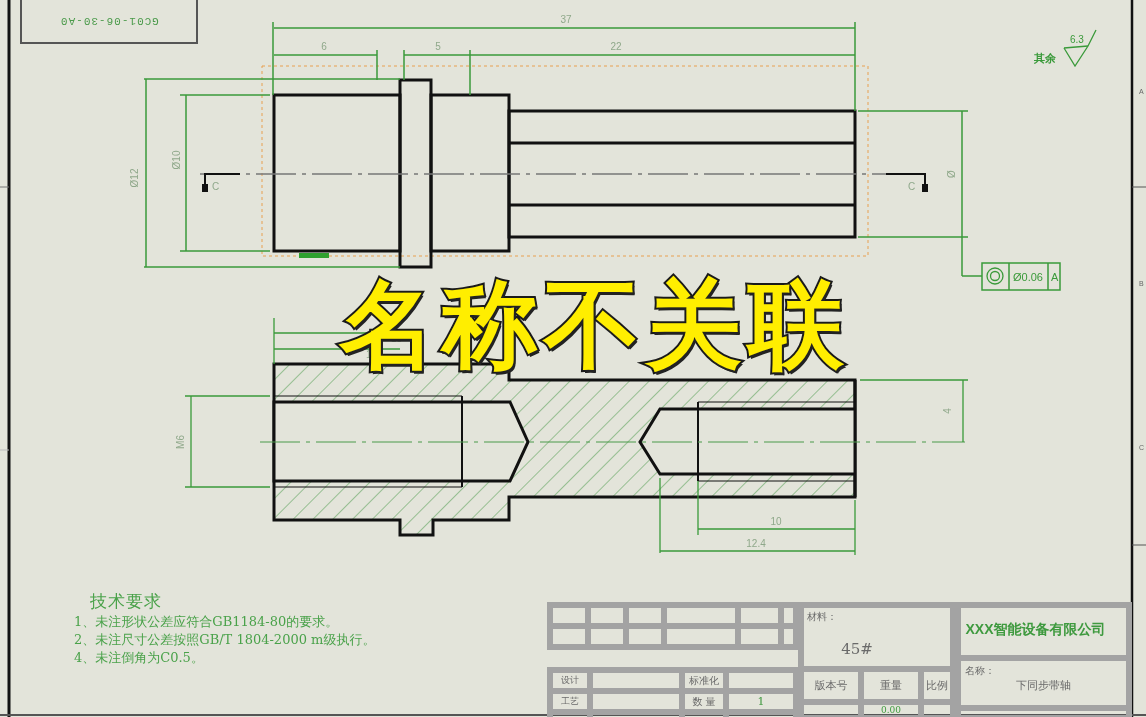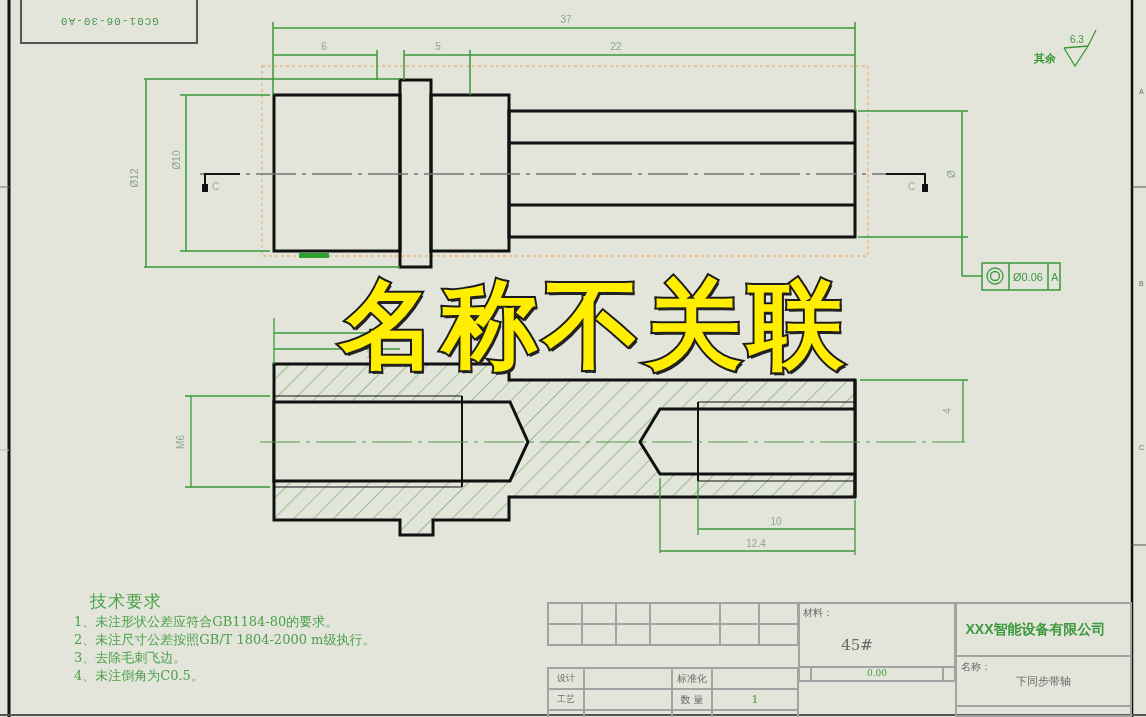--- a/index.html
+++ b/index.html
@@ -5,21 +5,21 @@
   html,body{margin:0;padding:0;}
   body{width:1146px;height:717px;background:#e3e4da;position:relative;overflow:hidden;font-family:"Liberation Sans","DejaVu Sans",sans-serif;}
   #drawing{position:absolute;left:0;top:0;width:1146px;height:717px;}
   .dimtext{fill:#8fa88a;font-family:"Liberation Sans",sans-serif;font-size:10px;}
   .overlay{position:absolute;left:270px;top:262px;width:650px;height:130px;display:flex;justify-content:center;align-items:center;}
   .overlay span{font-family:Liberation Mono, monospace;font-weight:bold;font-size:96px;letter-spacing:6px;color:#ffee00;-webkit-text-stroke:4px #1a1a1a;paint-order:stroke fill;text-shadow:2px 3px 0 #222;}
   .tech{position:absolute;left:74px;top:590px;color:#4aa24a;font-family:"DejaVu Serif",serif;}
   .tech .title{font-size:17px;margin-left:16px;letter-spacing:1px;}
   .tech .item{font-size:13px;}
   .tb{position:absolute;border-collapse:collapse;font-family:"DejaVu Serif",serif;}
-  .tb td{border:2px solid #a3a3a3;padding:0;font-size:11px;color:#6a6a6a;text-align:center;}
+  .tb td{border:6px solid #a3a3a3;padding:0;font-size:11px;color:#6a6a6a;text-align:center;}
   .tb td.g{color:#3f9a3f;}
   .part-label{position:absolute;left:20px;top:0;width:174px;height:42px;border:2px solid #555;border-top:none;display:flex;align-items:center;justify-content:center;}
   .part-label span{color:#4a9a4a;font-size:11px;transform:rotate(180deg);font-family:"Liberation Mono",monospace;letter-spacing:1px;}
   .company{position:absolute;left:957px;top:605px;width:157px;height:50px;display:flex;align-items:center;justify-content:center;color:#3f9a3f;font-weight:bold;font-size:14px;}
 </style>
 </head>
 <body>
 
 <svg id="drawing" viewBox="0 0 1146 717" xmlns="http://www.w3.org/2000/svg">
 
@@ -156,21 +156,20 @@
 </div>
 
 <div class="overlay">
   <span>名称不关联</span>
 </div>
 
 <div class="tech">
   <div class="title">技术要求</div>
   <div class="item">1、未注形状公差应符合GB1184-80的要求。</div>
   <div class="item">2、未注尺寸公差按照GB/T 1804-2000 m级执行。</div>
-  <div class="item">3、去除毛刺飞边。</div>
   <div class="item">4、未注倒角为C0.5。</div>
 </div>
 
 <table class="tb" style="left:547px;top:602px;width:252px;">
   <tbody>
       <tr style="height:21px">
         <td style="width:32px"></td>
         <td style="width:32px"></td>
         <td style="width:32px"></td>
         <td style="width:68px"></td>
@@ -211,20 +210,25 @@
   </table>
 
 <table class="tb" style="left:798px;top:602px;width:158px;">
   <tbody>
       <tr style="height:64px">
     <td colspan="3" style="text-align:left;vertical-align:top;position:relative;">
       <div style="font-size:10px;padding:2px 3px;">材料：</div>
       <div class="g" style="font-size:15px;text-align:center;margin-top:14px;margin-right:40px;">45#</div>
     </td>
   </tr>
+  <tr style="height:33px">
+    <td style="width:54px">版本号</td>
+    <td style="width:54px">重量</td>
+    <td>比例</td>
+  </tr>
   <tr style="height:14px">
     <td></td>
     <td class="g" style="font-size:9px;vertical-align:top">0.00</td>
     <td></td>
   </tr>
 </tbody>
   </table>
 
 <table class="tb" style="left:955px;top:602px;width:177px;">
   <tbody>

